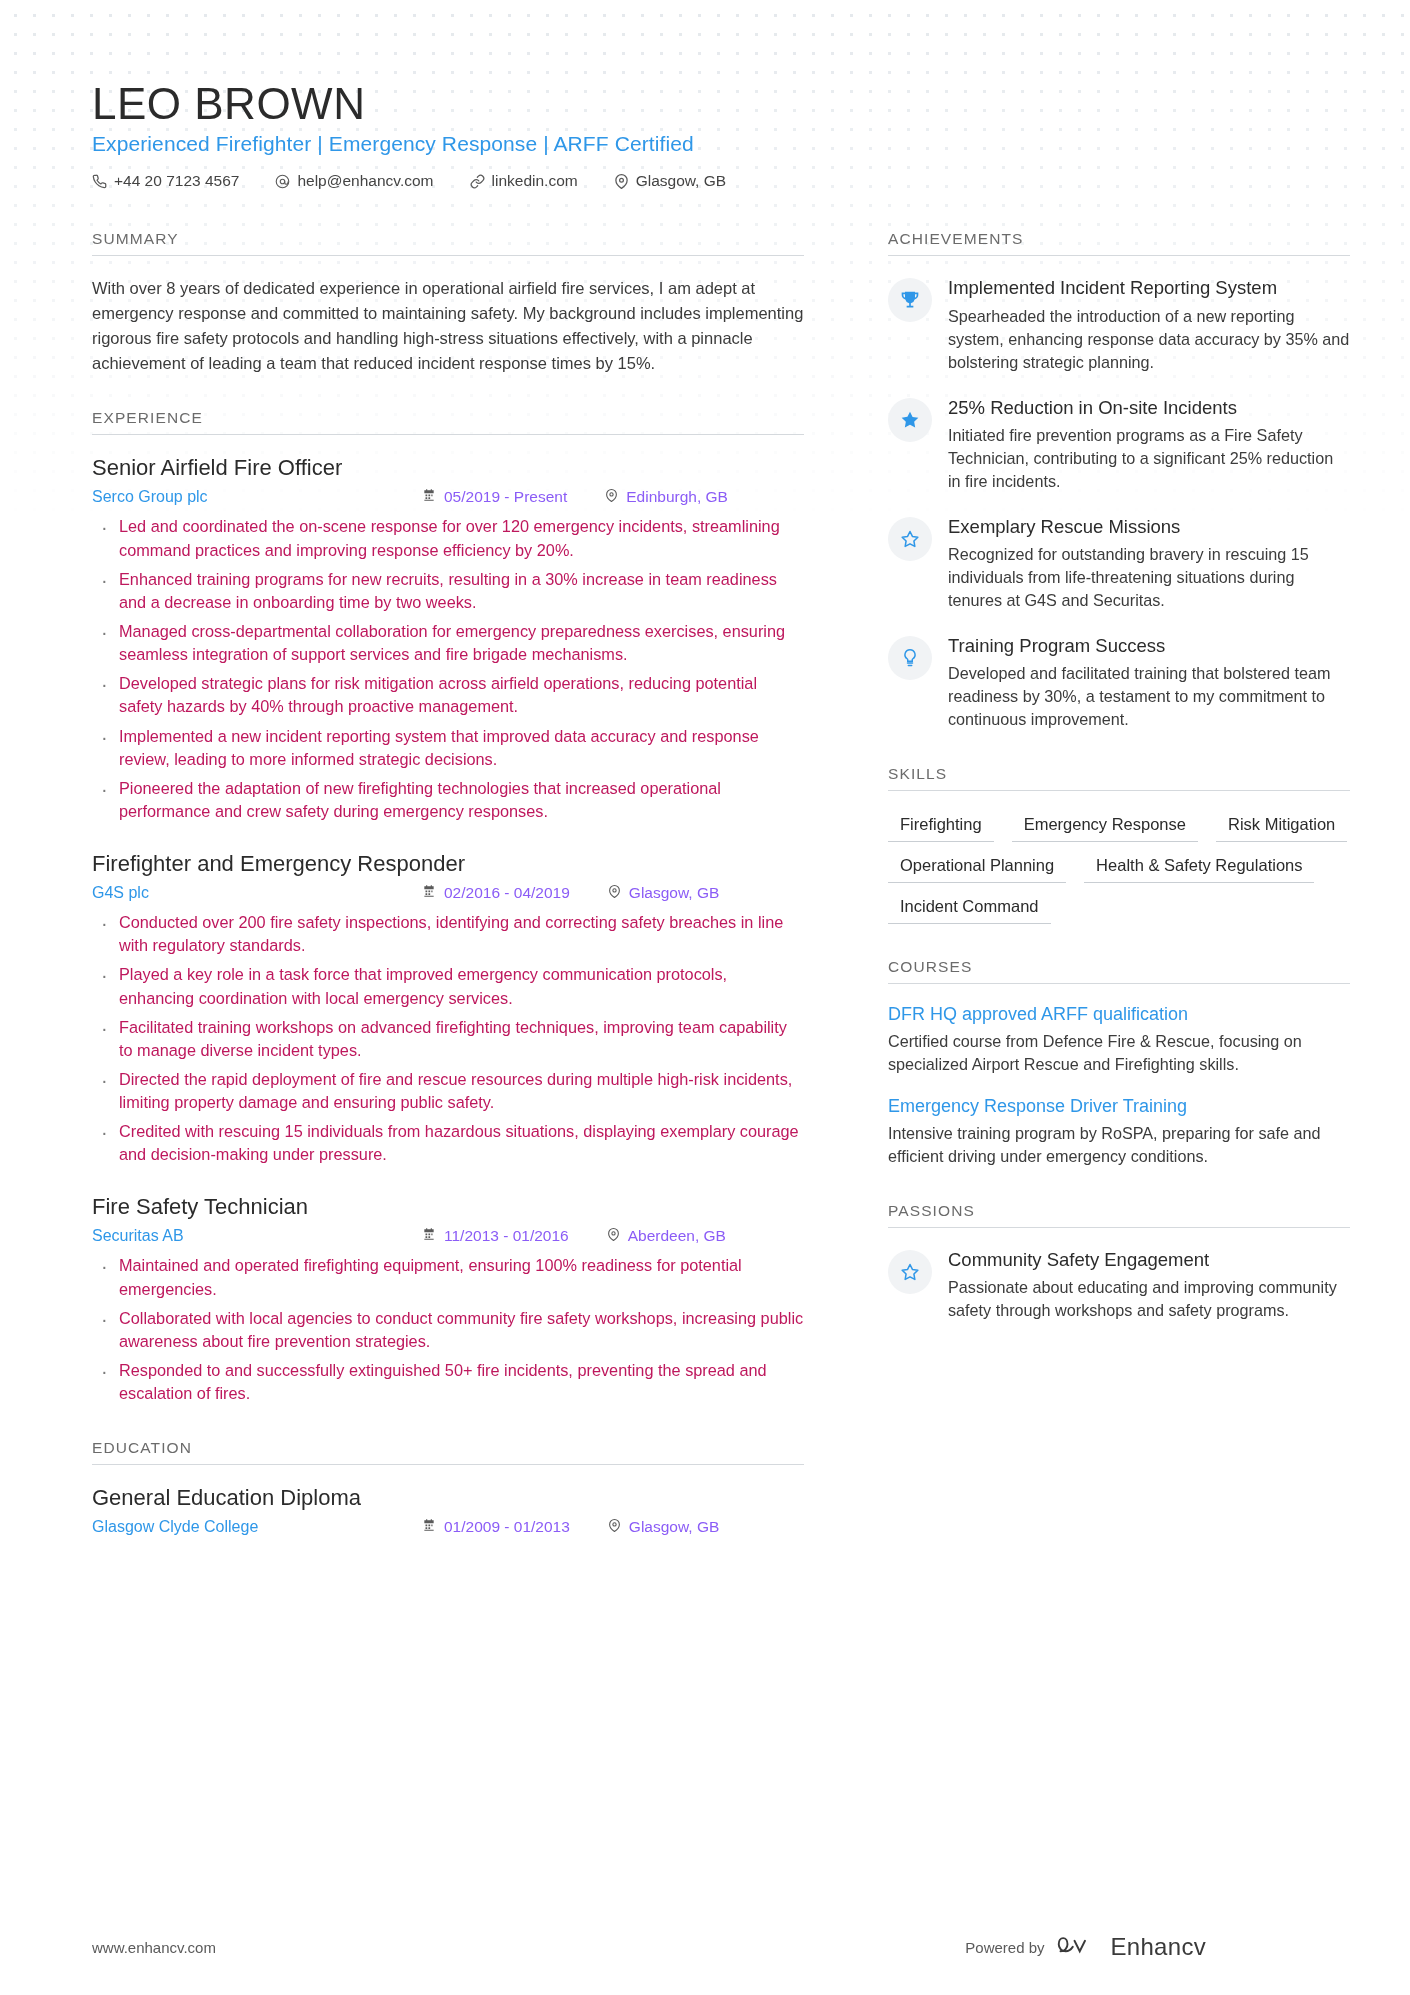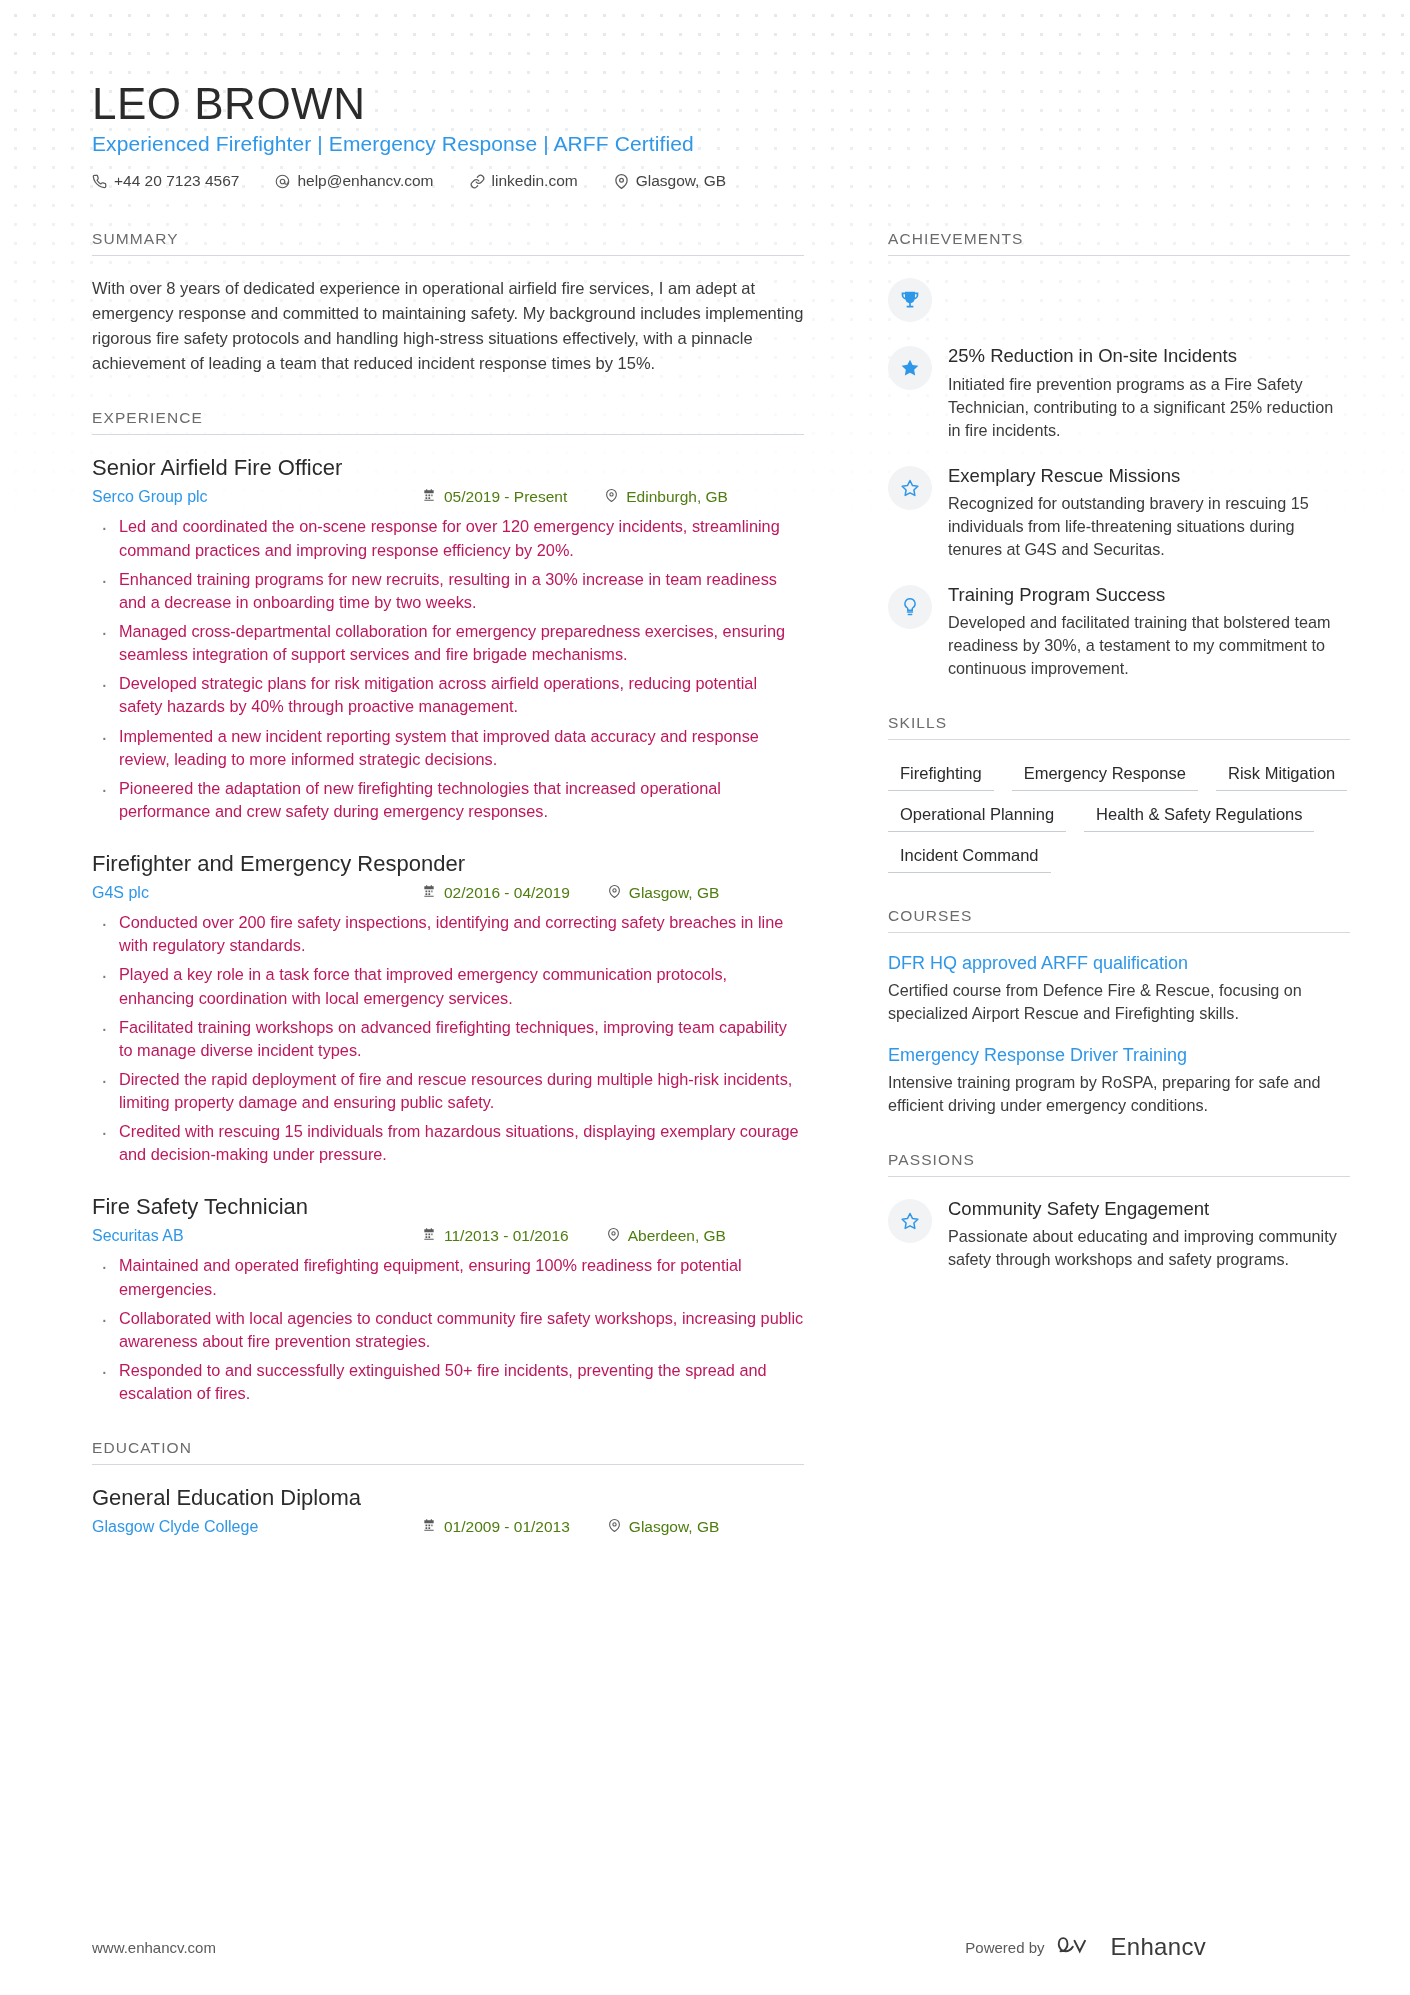--- a/index.html
+++ b/index.html
@@ -113,21 +113,21 @@
   }
   .company {
     color: #2f97e8;
     flex: 0 0 auto;
     min-width: 330px;
   }
   .meta-item {
     display: flex;
     align-items: center;
     gap: 8px;
-    color: #4d7c0f;
+    color: #8b5cf6;
     font-size: 15.5px;
   }
   .meta-item + .meta-item { margin-left: 38px; }
   ul.bullets {
     list-style: none;
     margin: 0;
     padding: 0;
   }
   ul.bullets li {
     position: relative;
@@ -427,20 +427,24 @@
       <div class="col-right">
 
         <div class="section">
           <div class="section-title">ACHIEVEMENTS</div>
 
           <div class="ach">
             <div class="ach-icon">
               <svg width="20" height="20" viewBox="0 0 24 24" fill="#2f97e8">
                   <path d="M18 3V2H6v1H2v3c0 2.6 1.9 4.8 4.4 5.3A6 6 0 0 0 11 15.9V19H8v2h8v-2h-3v-3.1a6 6 0 0 0 4.6-4.6C20.1 10.8 22 8.6 22 6V3h-4zM4 6V5h2v4.4A3.8 3.8 0 0 1 4 6zm16 0a3.8 3.8 0 0 1-2 3.4V5h2v1z"></path>
                 </svg>
+            </div>
+            <div class="ach-body">
+              <div class="ach-title">Implemented Incident Reporting System</div>
+              <div class="ach-desc">Spearheaded the introduction of a new reporting system, enhancing response data accuracy by 35% and bolstering strategic planning.</div>
             </div>
           </div>
 
           <div class="ach">
             <div class="ach-icon">
               <svg width="20" height="20" viewBox="0 0 24 24" fill="#2f97e8">
                   <path d="M12 2l3.1 6.3 6.9 1-5 4.9 1.2 6.9L12 17.8 5.8 21l1.2-6.9-5-4.9 6.9-1z"></path>
                 </svg>
             </div>
             <div class="ach-body">

